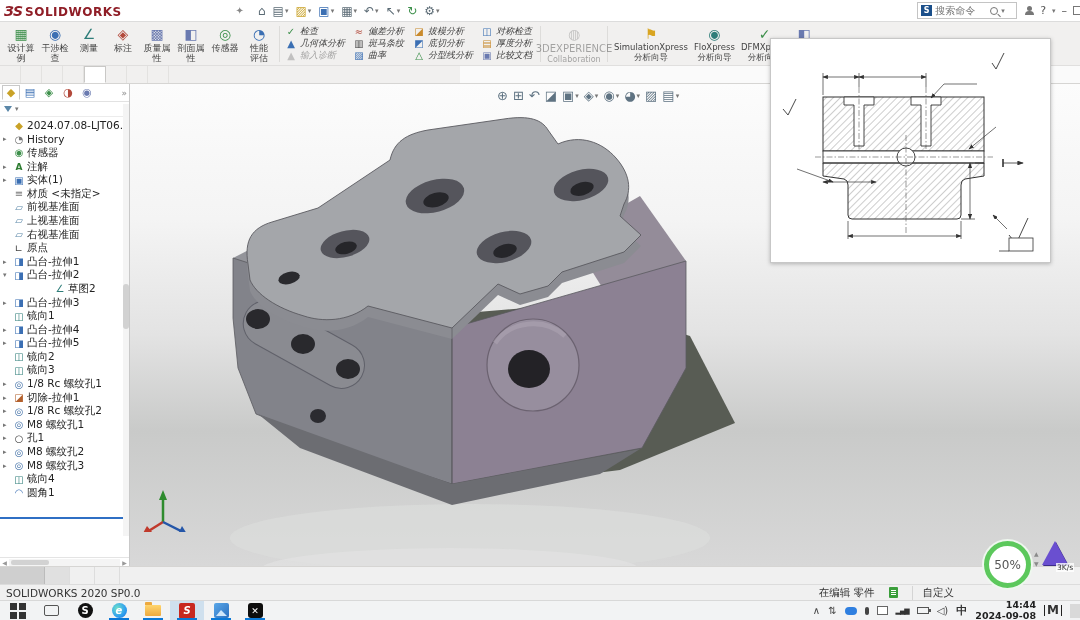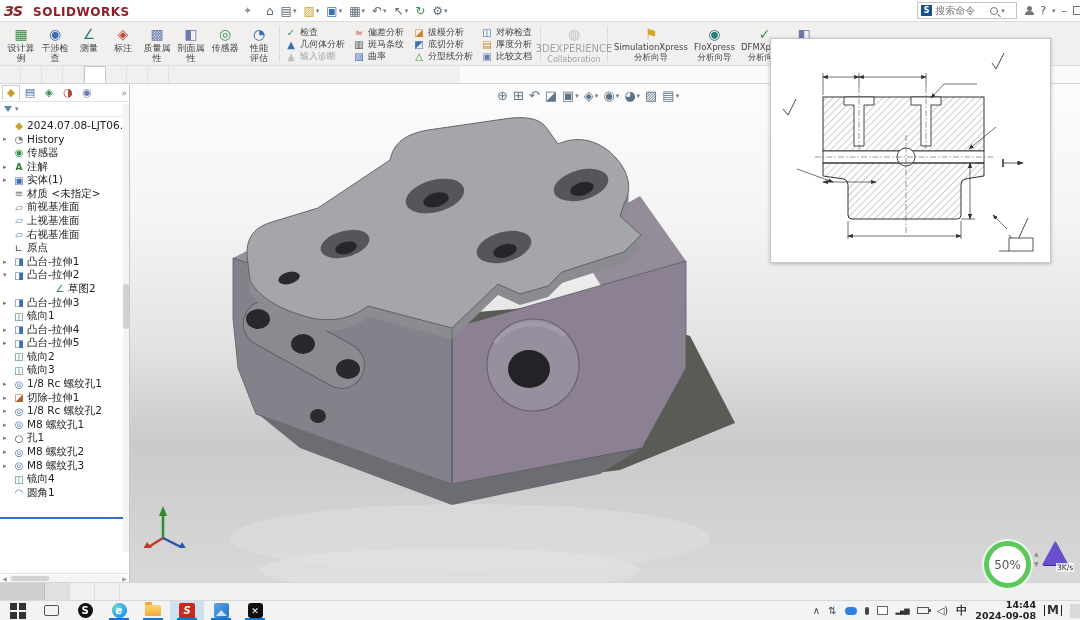--- a/index.html
+++ b/index.html
@@ -2,21 +2,21 @@
 <html><head>
 <meta charset="utf-8">
 <style>
   * { margin:0; padding:0; box-sizing:border-box; }
   html,body { width:1080px; height:620px; overflow:hidden; }
   body { font-family:"DejaVu Sans","Liberation Sans",sans-serif; font-size:11px; color:#333; background:#fff; position:relative; }
   #app { width:1080px; height:620px; display:flex; flex-direction:column; position:relative; }
 
   
   .titlebar { height:22px; background:#fff; border-bottom:1px solid #dcdcdc; display:flex; align-items:center; padding:0 4px; gap:2px; position:relative; z-index:60; }
-  .logo { display:flex; align-items:baseline; gap:11px; margin-right:10px; }
+  .logo { display:flex; align-items:baseline; gap:3px; margin-right:10px; }
   .logo .mark { font-style:italic; font-weight:bold; color:#8f1d26; font-size:14px; letter-spacing:-1px; }
   .logo .word { font-weight:bold; color:#8f1d26; font-size:12px; letter-spacing:0.5px; }
   .menus { display:flex; gap:2px; }
   .menu-item { padding:2px 6px; color:#333; font-size:11px; cursor:default; }
   .pin { color:#888; font-size:10px; margin:0 4px; }
   .qt { display:flex; align-items:center; gap:3px; margin-left:6px; }
   .qt .qbtn { display:flex; align-items:center; gap:1px; padding:1px 2px; color:#5b6b75; }
   .qt .g { font-size:12px; }
   .caret { font-size:7px; color:#777; }
   .doc-title { position:absolute; left:0; right:0; text-align:center; font-size:11px; color:#555; pointer-events:none; }
@@ -30,21 +30,21 @@
   .person::before { content:""; position:absolute; width:5px; height:5px; border-radius:50%; background:#777; left:2px; top:0; }
   .person::after { content:""; position:absolute; width:9px; height:4px; border-radius:4px 4px 0 0; background:#777; top:5px; }
   .half-box { width:9px; height:9px; border:1px solid #777; margin-right:-6px; }
 
   
   .ribbon { height:44px; background:#f1f0ef; border-bottom:1px solid #e0dfde; display:flex; align-items:stretch; padding:1px 2px 0 4px; gap:2px; overflow:hidden; position:relative; z-index:10; }
   .rsep { width:1px; background:#dddcda; margin:3px 1px; }
   .rbtn { display:flex; flex-direction:column; align-items:center; justify-content:flex-start; padding-top:2px; font-size:9px; line-height:1.15; color:#444; text-align:center; flex:none; }
   .rbtn .islot { width:20px; height:18px; display:flex; align-items:center; justify-content:center; font-size:14px; }
   .rbtn.faded { opacity:0.45; }
-  .rcol { display:flex; flex-direction:column; justify-content:center; padding:2px 2px; flex:none; }
+  .rcol { display:flex; flex-direction:column; justify-content:flex-start; padding:2px 2px; flex:none;font-style:italic; }
   .rrow { display:flex; align-items:center; gap:3px; font-size:9px; color:#444; height:12px; }
   .rrow .islot { width:12px; height:12px; font-size:10px; display:flex; align-items:center; justify-content:center; }
   .rrow.faded { opacity:0.45; }
   .xbtn { width:auto; padding:2px 3px 0 3px; }
   .xbtn .l1 { font-size:8.5px; white-space:nowrap; }
   
   .gi-design-study .islot::before{content:"▦";color:#3c8f4a}
   .gi-interference-check .islot::before{content:"◉";color:#3b6fb3}
   .gi-measure .islot::before{content:"∠";color:#2e7d79}
   .gi-callout .islot::before{content:"◈";color:#b3493b}
@@ -736,20 +736,28 @@
   <div class="doctabs">
     <div class="dt-spacer"></div>
     <div style="display:flex">
 
     <div class="dtab active"></div>
         <div class="dtab"></div>
         <div class="dtab"></div>
       </div>
   </div>
 
+  <div class="statusbar">
+    <span>SOLIDWORKS 2020 SP0.0</span>
+    <div class="sb-right">
+      <span>在编辑 零件</span>
+      <span class="greensheet"></span>
+      <span class="sb-custom">自定义</span>
+    </div>
+  </div>
 
   <div class="taskbar">
     <div class="tb-apps">
 
     <div class="tbicon gi-start hu-start">
           <span class="appglyph i-start"></span>
         </div>
         <div class="tbicon gi-search hu-search">
           <span class="appglyph i-search"></span>
         </div>

